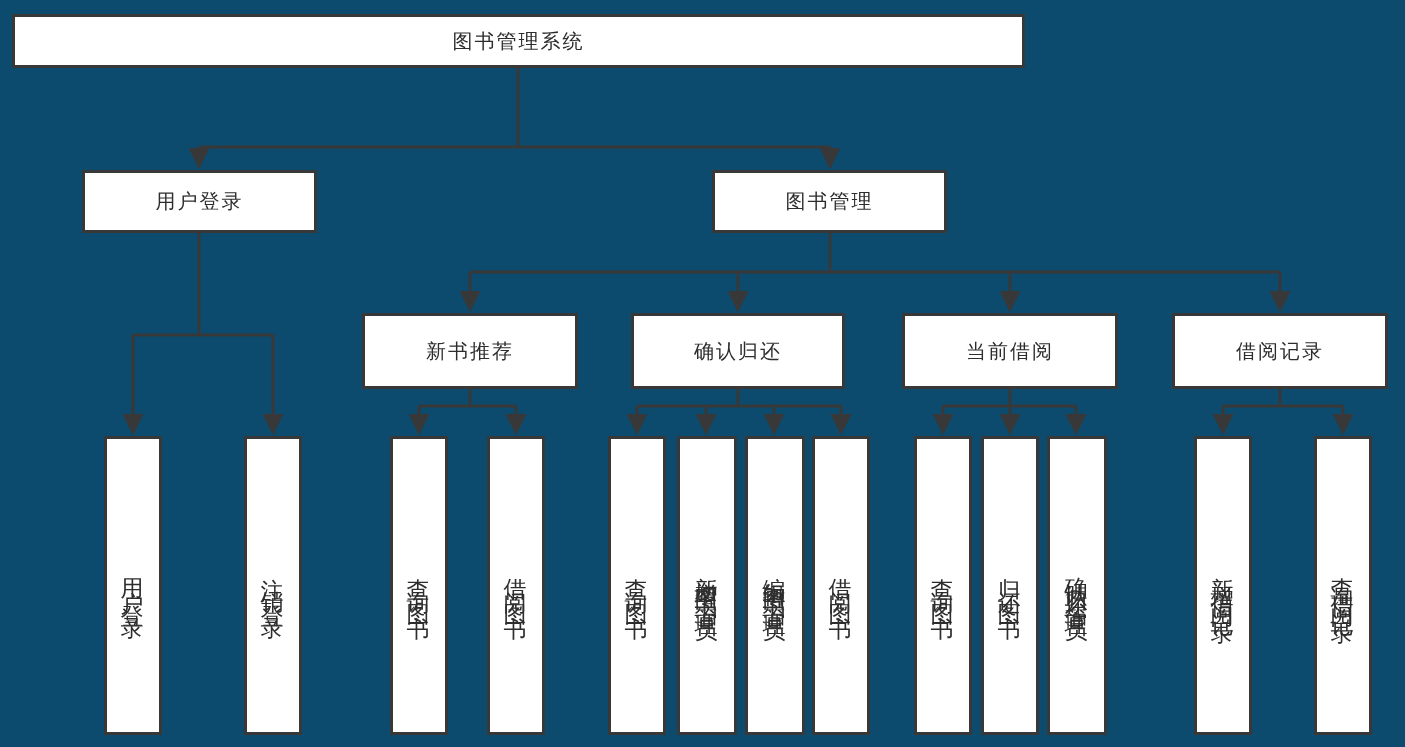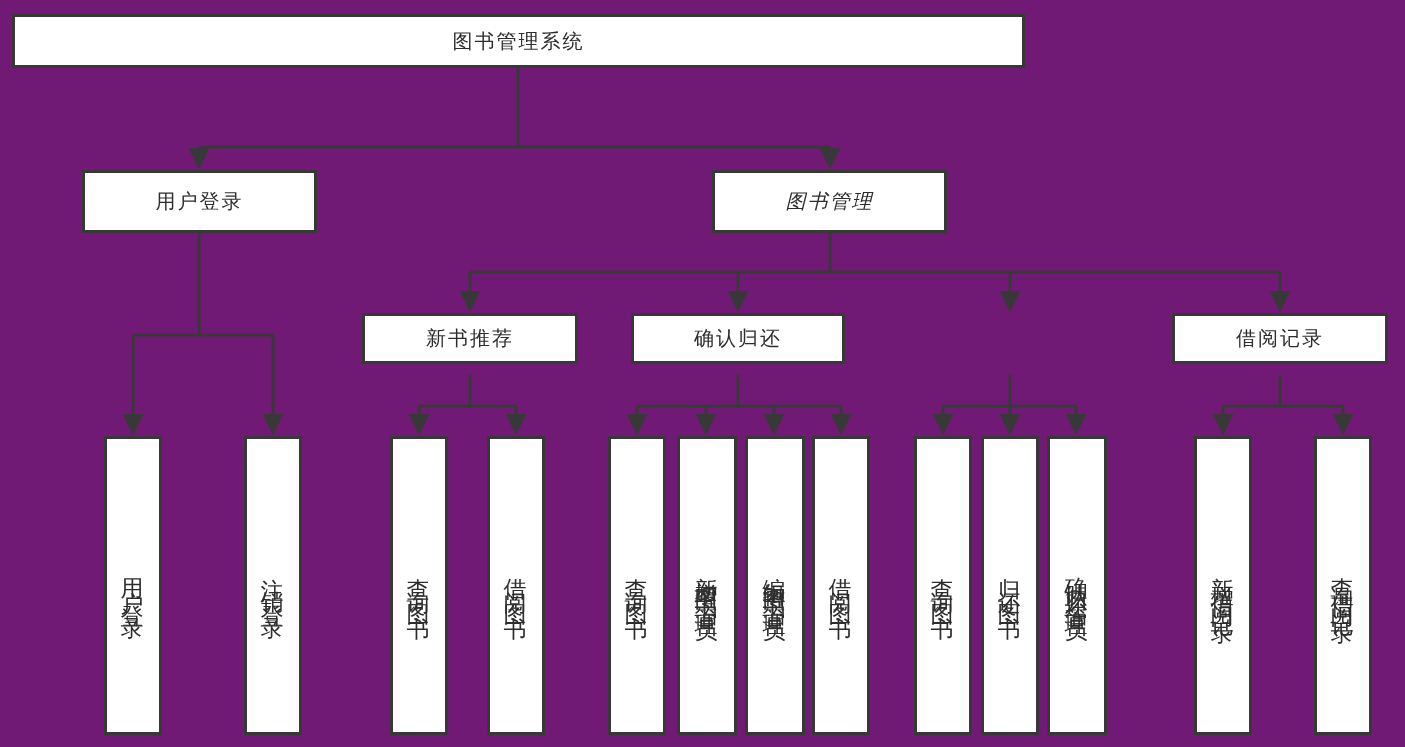--- a/index.html
+++ b/index.html
@@ -5,21 +5,21 @@
   html, body {
     margin: 0;
     padding: 0;
     background: #ffffff;
     font-family: "Liberation Sans", "DejaVu Sans", sans-serif;
   }
   .canvas {
     position: relative;
     width: 1405px;
     height: 747px;
-    background: #701a75;
+    background: #0c4a6e;
     overflow: hidden;
   }
   svg.connectors {
     position: absolute;
     left: 0;
     top: 0;
     pointer-events: none;
   }
   .box {
     position: absolute;
@@ -34,38 +34,38 @@
   .h-label {
     font-size: 20px;
     letter-spacing: 2px;
     white-space: nowrap;
   }
   .root {
     left: 12px; top: 14px;
     width: 1013px; height: 54px;
   }
   .lvl2 { width: 235px; height: 63px; top: 170px; }
-  .lvl3 { width: 216px; height: 51px; top: 313px; }
+  .lvl3 { width: 216px; height: 76px; top: 313px; }
   .leaf {
     width: 58px; height: 299px; top: 436px;
   }
   .v-label {
     writing-mode: vertical-rl;
     text-orientation: mixed;
     font-size: 23px;
     white-space: nowrap;
     color: #2d2d2d;
   }
   .sp-short  { letter-spacing: 13px; } 
   .sp-medium { letter-spacing: 9px; }  
   .sp-long   { letter-spacing: 6px; }  
 
   
   #n-login   { left: 82px;  }
-  #n-manage  { left: 712px; font-style: italic; }
+  #n-manage  { left: 712px; }
   #n-rec     { left: 362px; }
   #n-borrow  { left: 631px; width: 214px; }
   #n-current { left: 902px; }
   #n-records { left: 1172px;}
 
   #l-ul-login  { left: 104px; }
   #l-ul-logout { left: 244px; }
   #l-nr-query  { left: 390px; }
   #l-nr-borrow { left: 487px; }
   #l-bb-query  { left: 608px; }
@@ -159,20 +159,23 @@
   <div class="box lvl2" id="n-manage">
     <span class="h-label">图书管理</span>
   </div>
 
   <div class="box lvl3" id="n-rec">
     <span class="h-label">新书推荐</span>
   </div>
   <div class="box lvl3" id="n-borrow">
     <span class="h-label">确认归还</span>
   </div>
+  <div class="box lvl3" id="n-current">
+    <span class="h-label">当前借阅</span>
+  </div>
   <div class="box lvl3" id="n-records">
     <span class="h-label">借阅记录</span>
   </div>
 
   <div class="box leaf" id="l-ul-login">
     <span class="v-label sp-short">用户登录</span>
   </div>
   <div class="box leaf" id="l-ul-logout">
     <span class="v-label sp-short">注销登录</span>
   </div>

